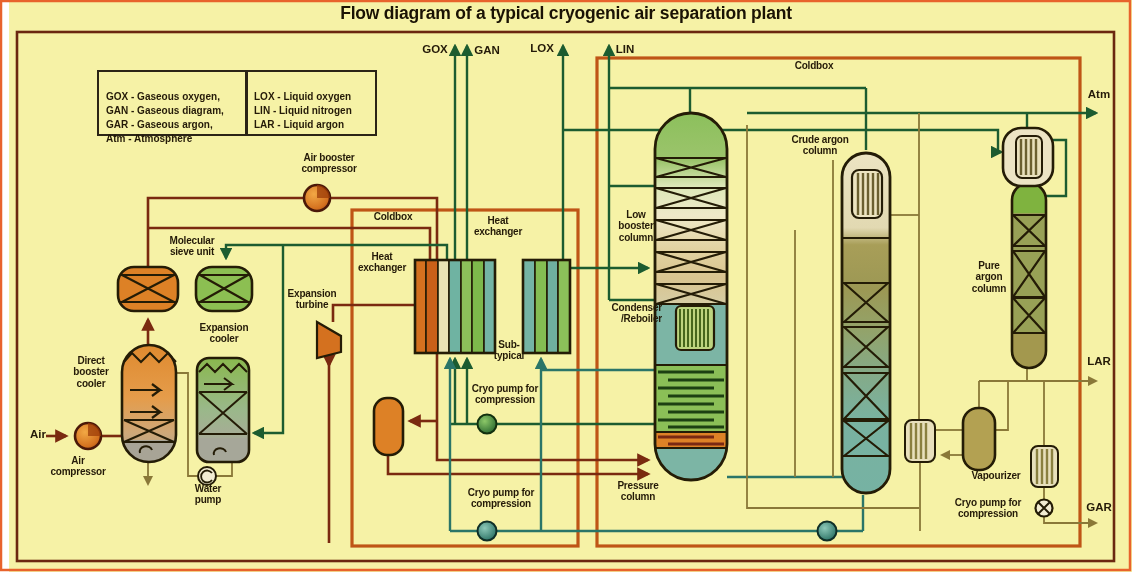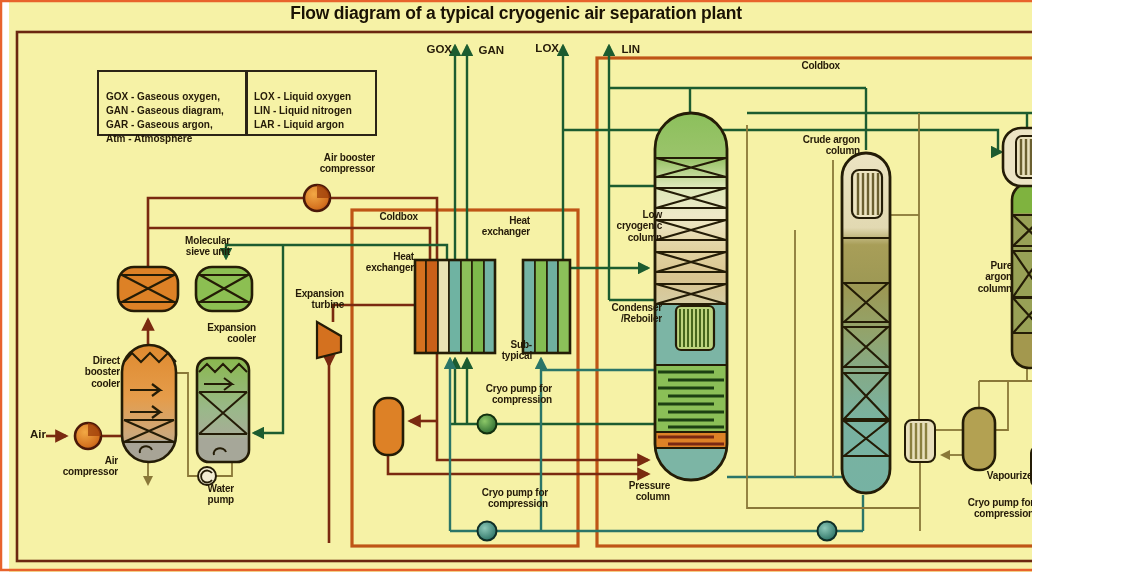--- a/index.html
+++ b/index.html
@@ -1,19 +1,19 @@
 <!DOCTYPE html>
 <html><head>
 <meta charset="utf-8">
 <style>
   html,body{margin:0;padding:0;background:#ffffff;}
-  .stage{position:relative;width:1032px;height:572px;background:#f6f2a6;overflow:hidden;
+  .stage{position:relative;width:1132px;height:572px;background:#f6f2a6;overflow:hidden;
          font-family:"Liberation Sans",sans-serif;}
   .lbl{position:absolute;font-weight:bold;font-size:10px;line-height:1.14;color:#241a08;
-       white-space:pre-line;text-align:right;letter-spacing:-0.2px;}
+       white-space:pre-line;text-align:center;letter-spacing:-0.2px;}
   .lbl.left{text-align:right;}
   .stream{font-size:11.5px;letter-spacing:0;}
   .title{position:absolute;left:0;right:0;top:3px;text-align:center;font-weight:bold;
          font-size:17.5px;color:#1a1204;letter-spacing:-0.2px;}
   .legend{position:absolute;left:97px;top:70px;width:276px;height:62px;
           border:2.5px solid #2b2416;}
   .legend .row{position:absolute;font-weight:bold;font-size:10px;color:#241a08;white-space:nowrap;margin-top:17px;}
   .legend .divider{position:absolute;left:146px;top:0;bottom:0;width:2.5px;background:#2b2416;}
   svg{position:absolute;left:0;top:0;}
 </style>
@@ -380,21 +380,21 @@
 exchanger</div>
 <div class="lbl" style="left:466px;top:215px;width:64px">Heat
 exchanger</div>
 <div class="lbl" style="left:486px;top:339px;width:46px">Sub-
 typical</div>
 <div class="lbl" style="left:458px;top:383px;width:94px">Cryo pump for
 compression</div>
 <div class="lbl" style="left:454px;top:487px;width:94px">Cryo pump for
 compression</div>
 <div class="lbl" style="left:610px;top:209px;width:52px">Low
-cryogenic
+booster
 column</div>
 <div class="lbl left" style="left:594px;top:302px;width:68px">Condenser
 /Reboiler</div>
 <div class="lbl" style="left:606px;top:480px;width:64px">Pressure
 column</div>
 <div class="lbl" style="left:780px;top:134px;width:80px">Crude argon
 column</div>
 <div class="lbl" style="left:966px;top:260px;width:46px">Pure
 argon
 column</div>

